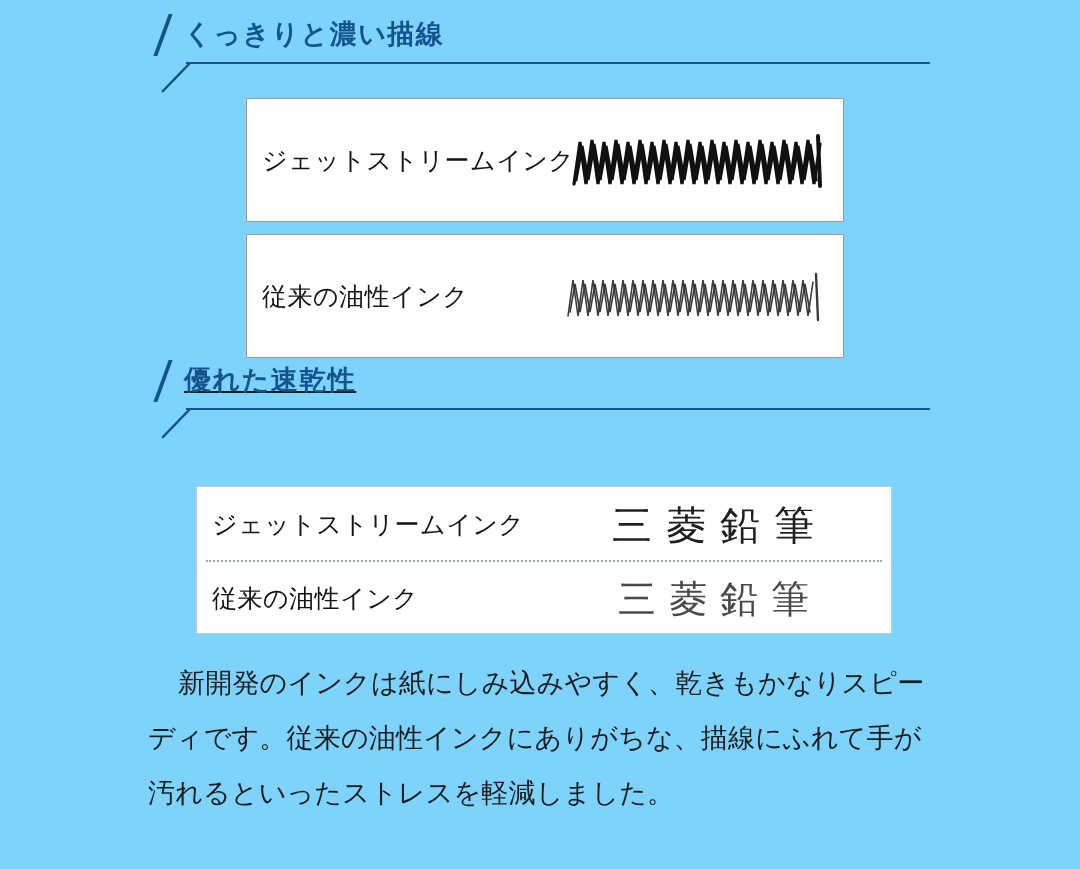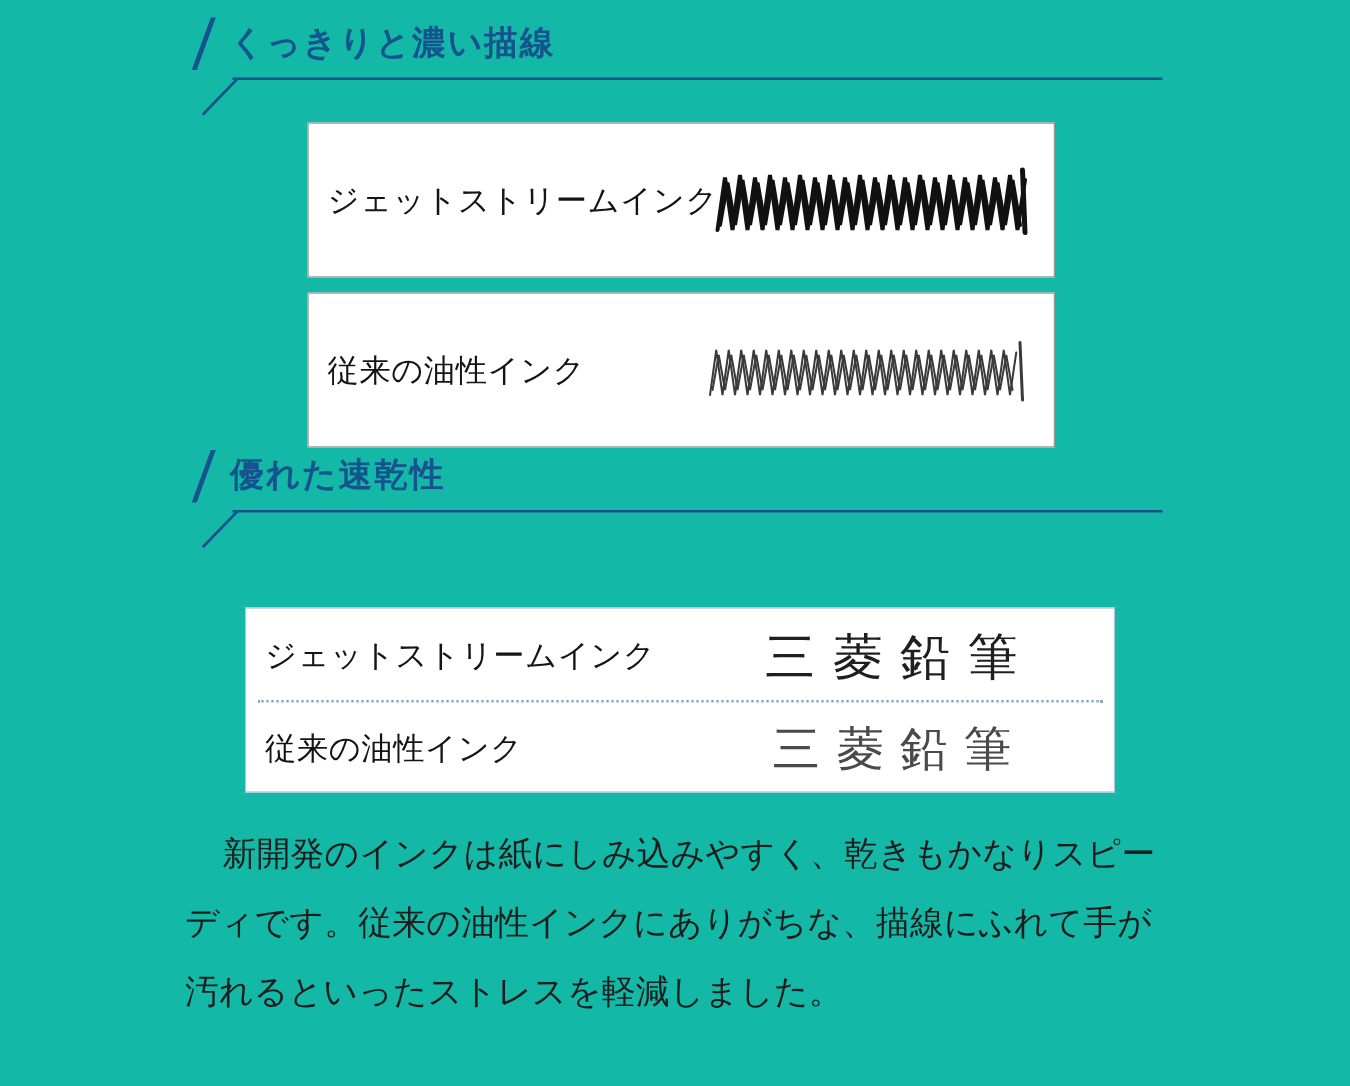--- a/index.html
+++ b/index.html
@@ -12,21 +12,21 @@
     height: 869px;
     position: relative;
     font-family: "Liberation Sans", "DejaVu Sans", sans-serif;
     color: #1b1b1b;
     overflow: hidden;
   }
 
   .page {
     position: absolute;
     inset: 0;
-    background: #14b8a6;
+    background: #7dd3fc;
   }
 
   
   .section-head {
     position: absolute;
     display: flex;
     align-items: flex-end;
   }
   .slash {
     width: 34px;
@@ -155,21 +155,21 @@
   <div class="spec-label" style="left:262px; top:280px;">従来の油性インク</div>
 
   <svg class="scribble" style="left:562px; top:262px;" width="268" height="68" viewBox="0 0 268 68">
     <g stroke="#3a3a3a" stroke-width="1.6" fill="none" stroke-linecap="round">
       <path d="M6 54 L11 18 L16 54 L21 18 L26 54 L31 18 L36 54 L41 18 L46 54 L51 18 L56 54 L61 18 L66 54 L71 18 L76 54 L81 18 L86 54 L91 18 L96 54 L101 18 L106 54 L111 18 L116 54 L121 18 L126 54 L131 18 L136 54 L141 18 L146 54 L151 18 L156 54 L161 18 L166 54 L171 18 L176 54 L181 18 L186 54 L191 18 L196 54 L201 18 L206 54 L211 18 L216 54 L221 18 L226 54 L231 18 L236 54 L241 18 L246 54 L251 20"></path>
       <path d="M8 50 L13 22 L18 50 L23 22 L28 50 L33 22 L38 50 L43 22 L48 50 L53 22 L58 50 L63 22 L68 50 L73 22 L78 50 L83 22 L88 50 L93 22 L98 50 L103 22 L108 50 L113 22 L118 50 L123 22 L128 50 L133 22 L138 50 L143 22 L148 50 L153 22 L158 50 L163 22 L168 50 L173 22 L178 50 L183 22 L188 50 L193 22 L198 50 L203 22 L208 50 L213 22 L218 50 L223 22 L228 50 L233 22 L238 50 L243 22 L248 50"></path>
       <path d="M254 12 L256 58" stroke-width="2.4"></path>
     </g>
   </svg>
 
-  <div class="section-head" style="left:150px; top:356px;">
+  <div class="section-head" style="left:150px; top:356px;text-decoration:underline;">
     <span class="slash"></span>
     <span class="section-title">優れた速乾性</span>
   </div>
   <div class="head-rule" style="left:186px; top:408px; width:744px;"></div>
   <div class="head-rule slanted" style="left:150px; top:408px; width:40px; transform: rotate(-46deg); transform-origin: right center;"></div>
 
   <div class="hw-panel" style="left:196px; top:486px; width:696px; height:148px;"></div>
   <div class="hw-divider" style="left:206px; top:560px; width:676px;"></div>
 
   <div class="hw-label" style="left:212px; top:508px;">ジェットストリームインク</div>

